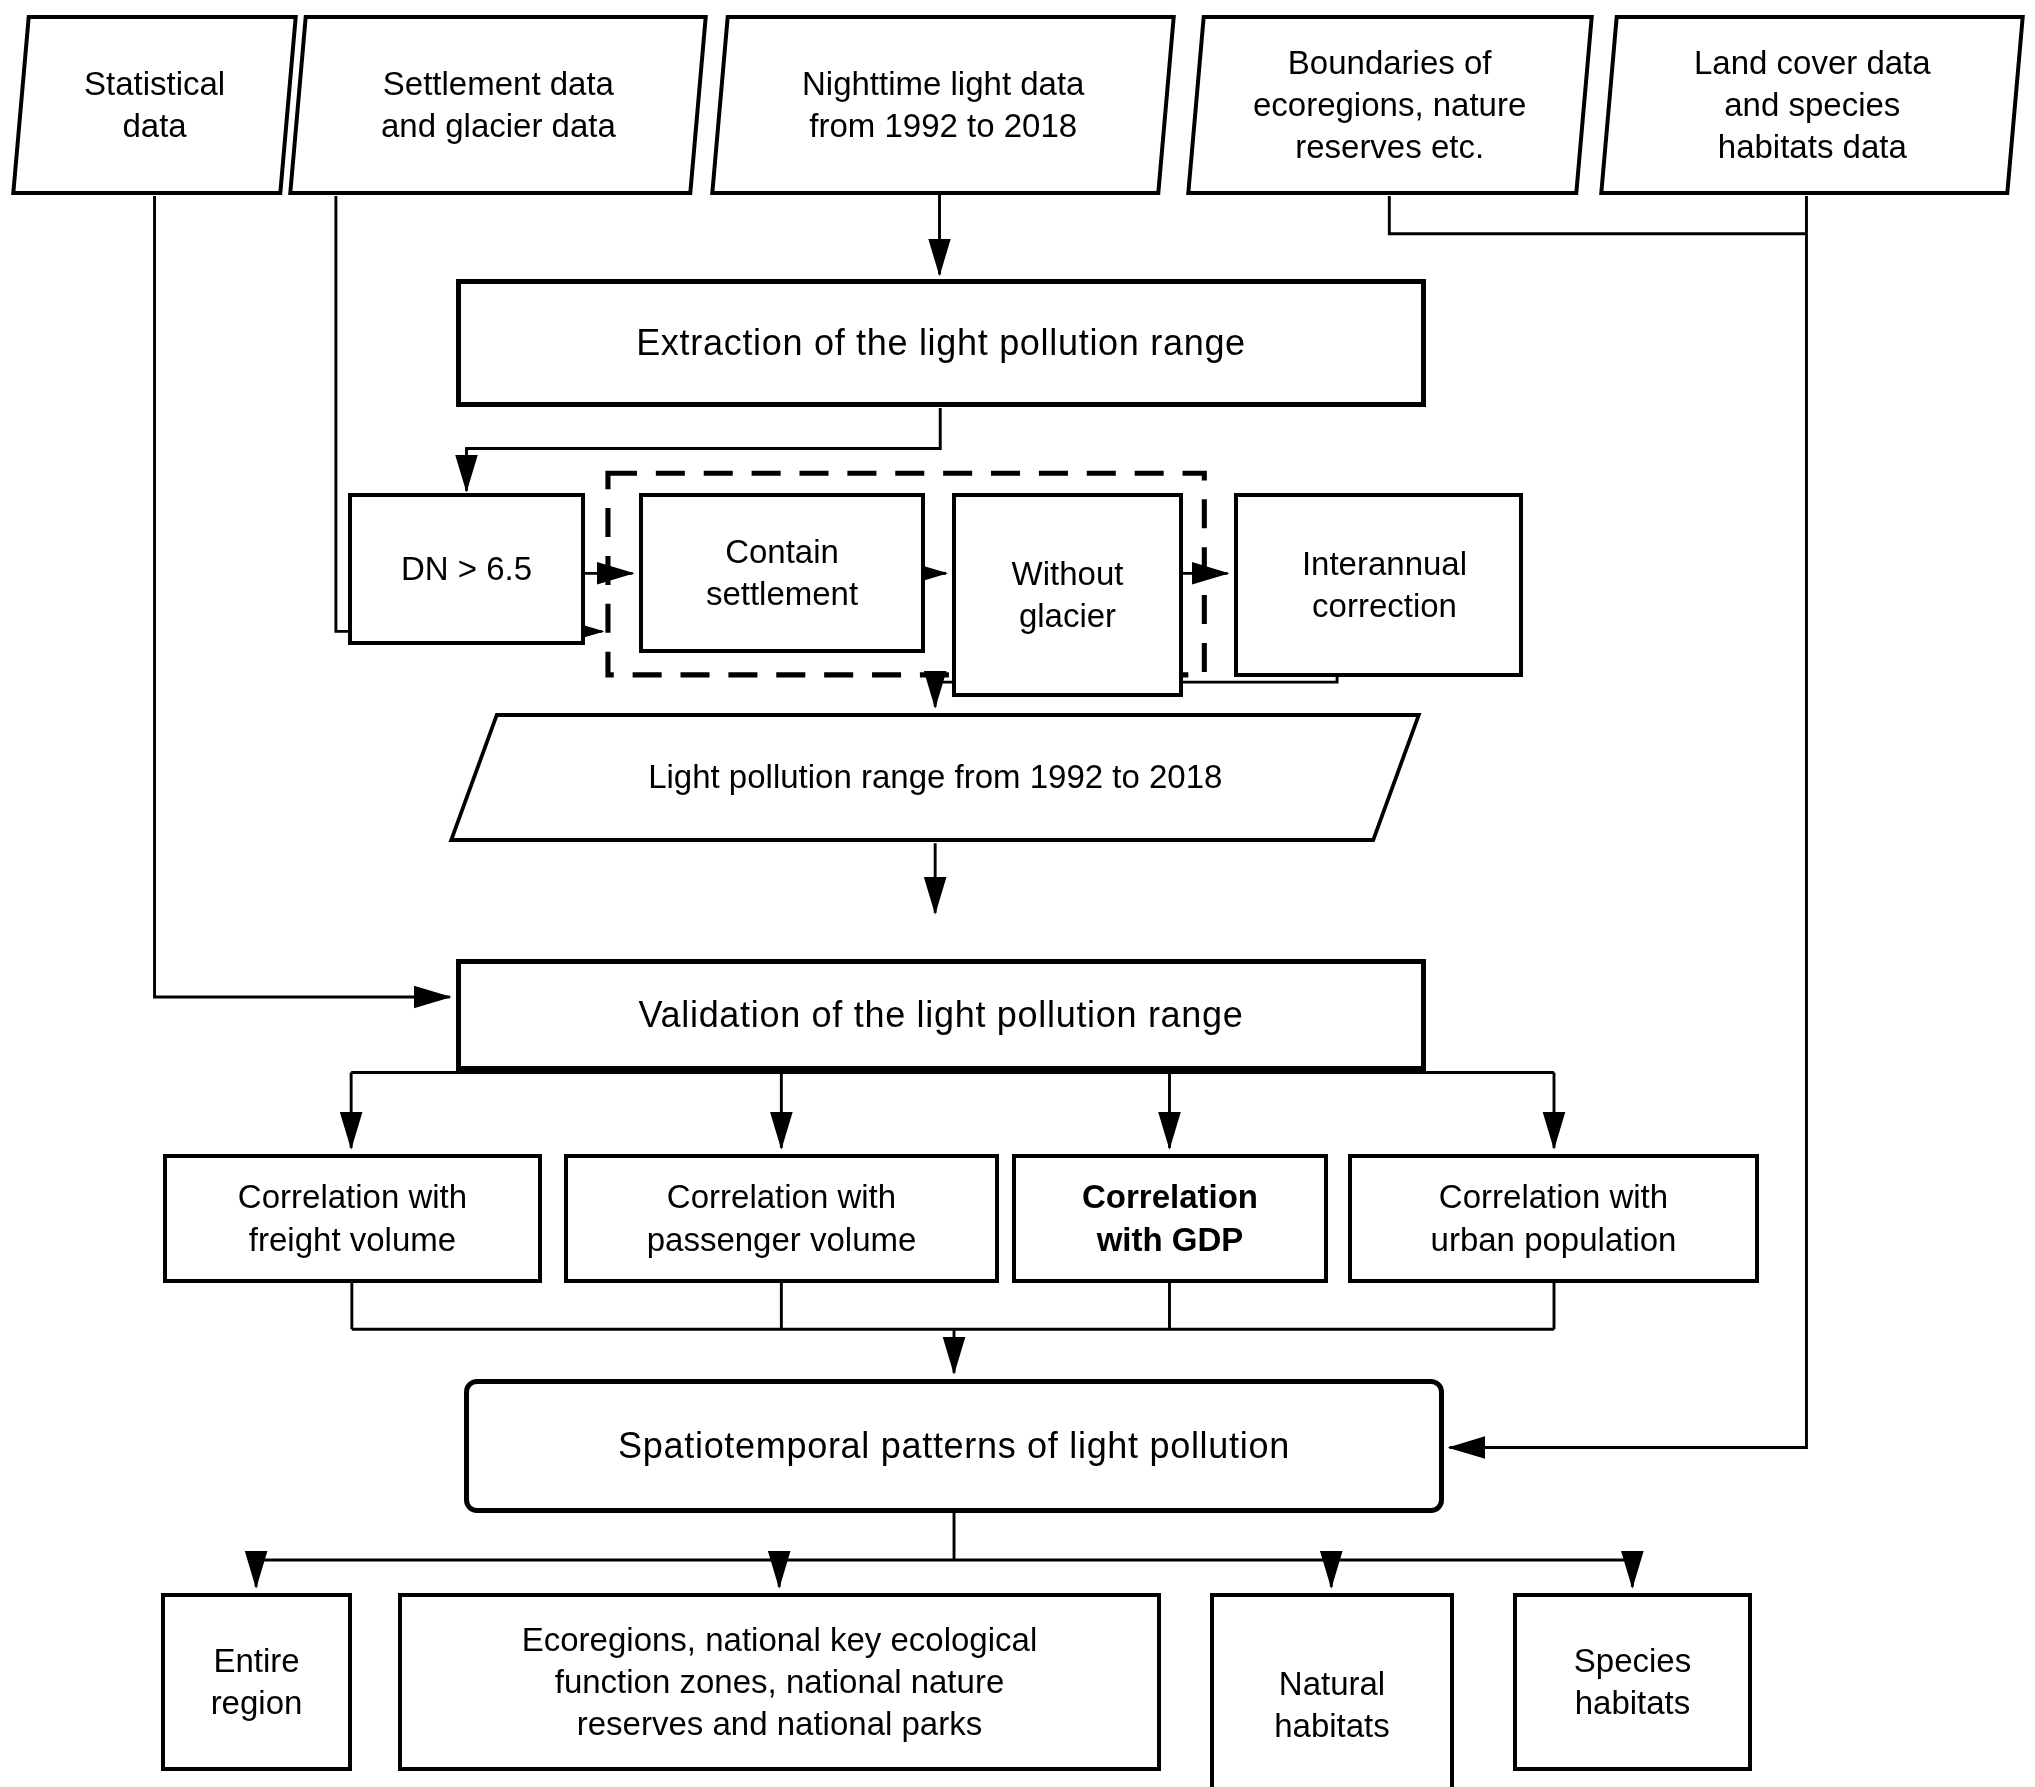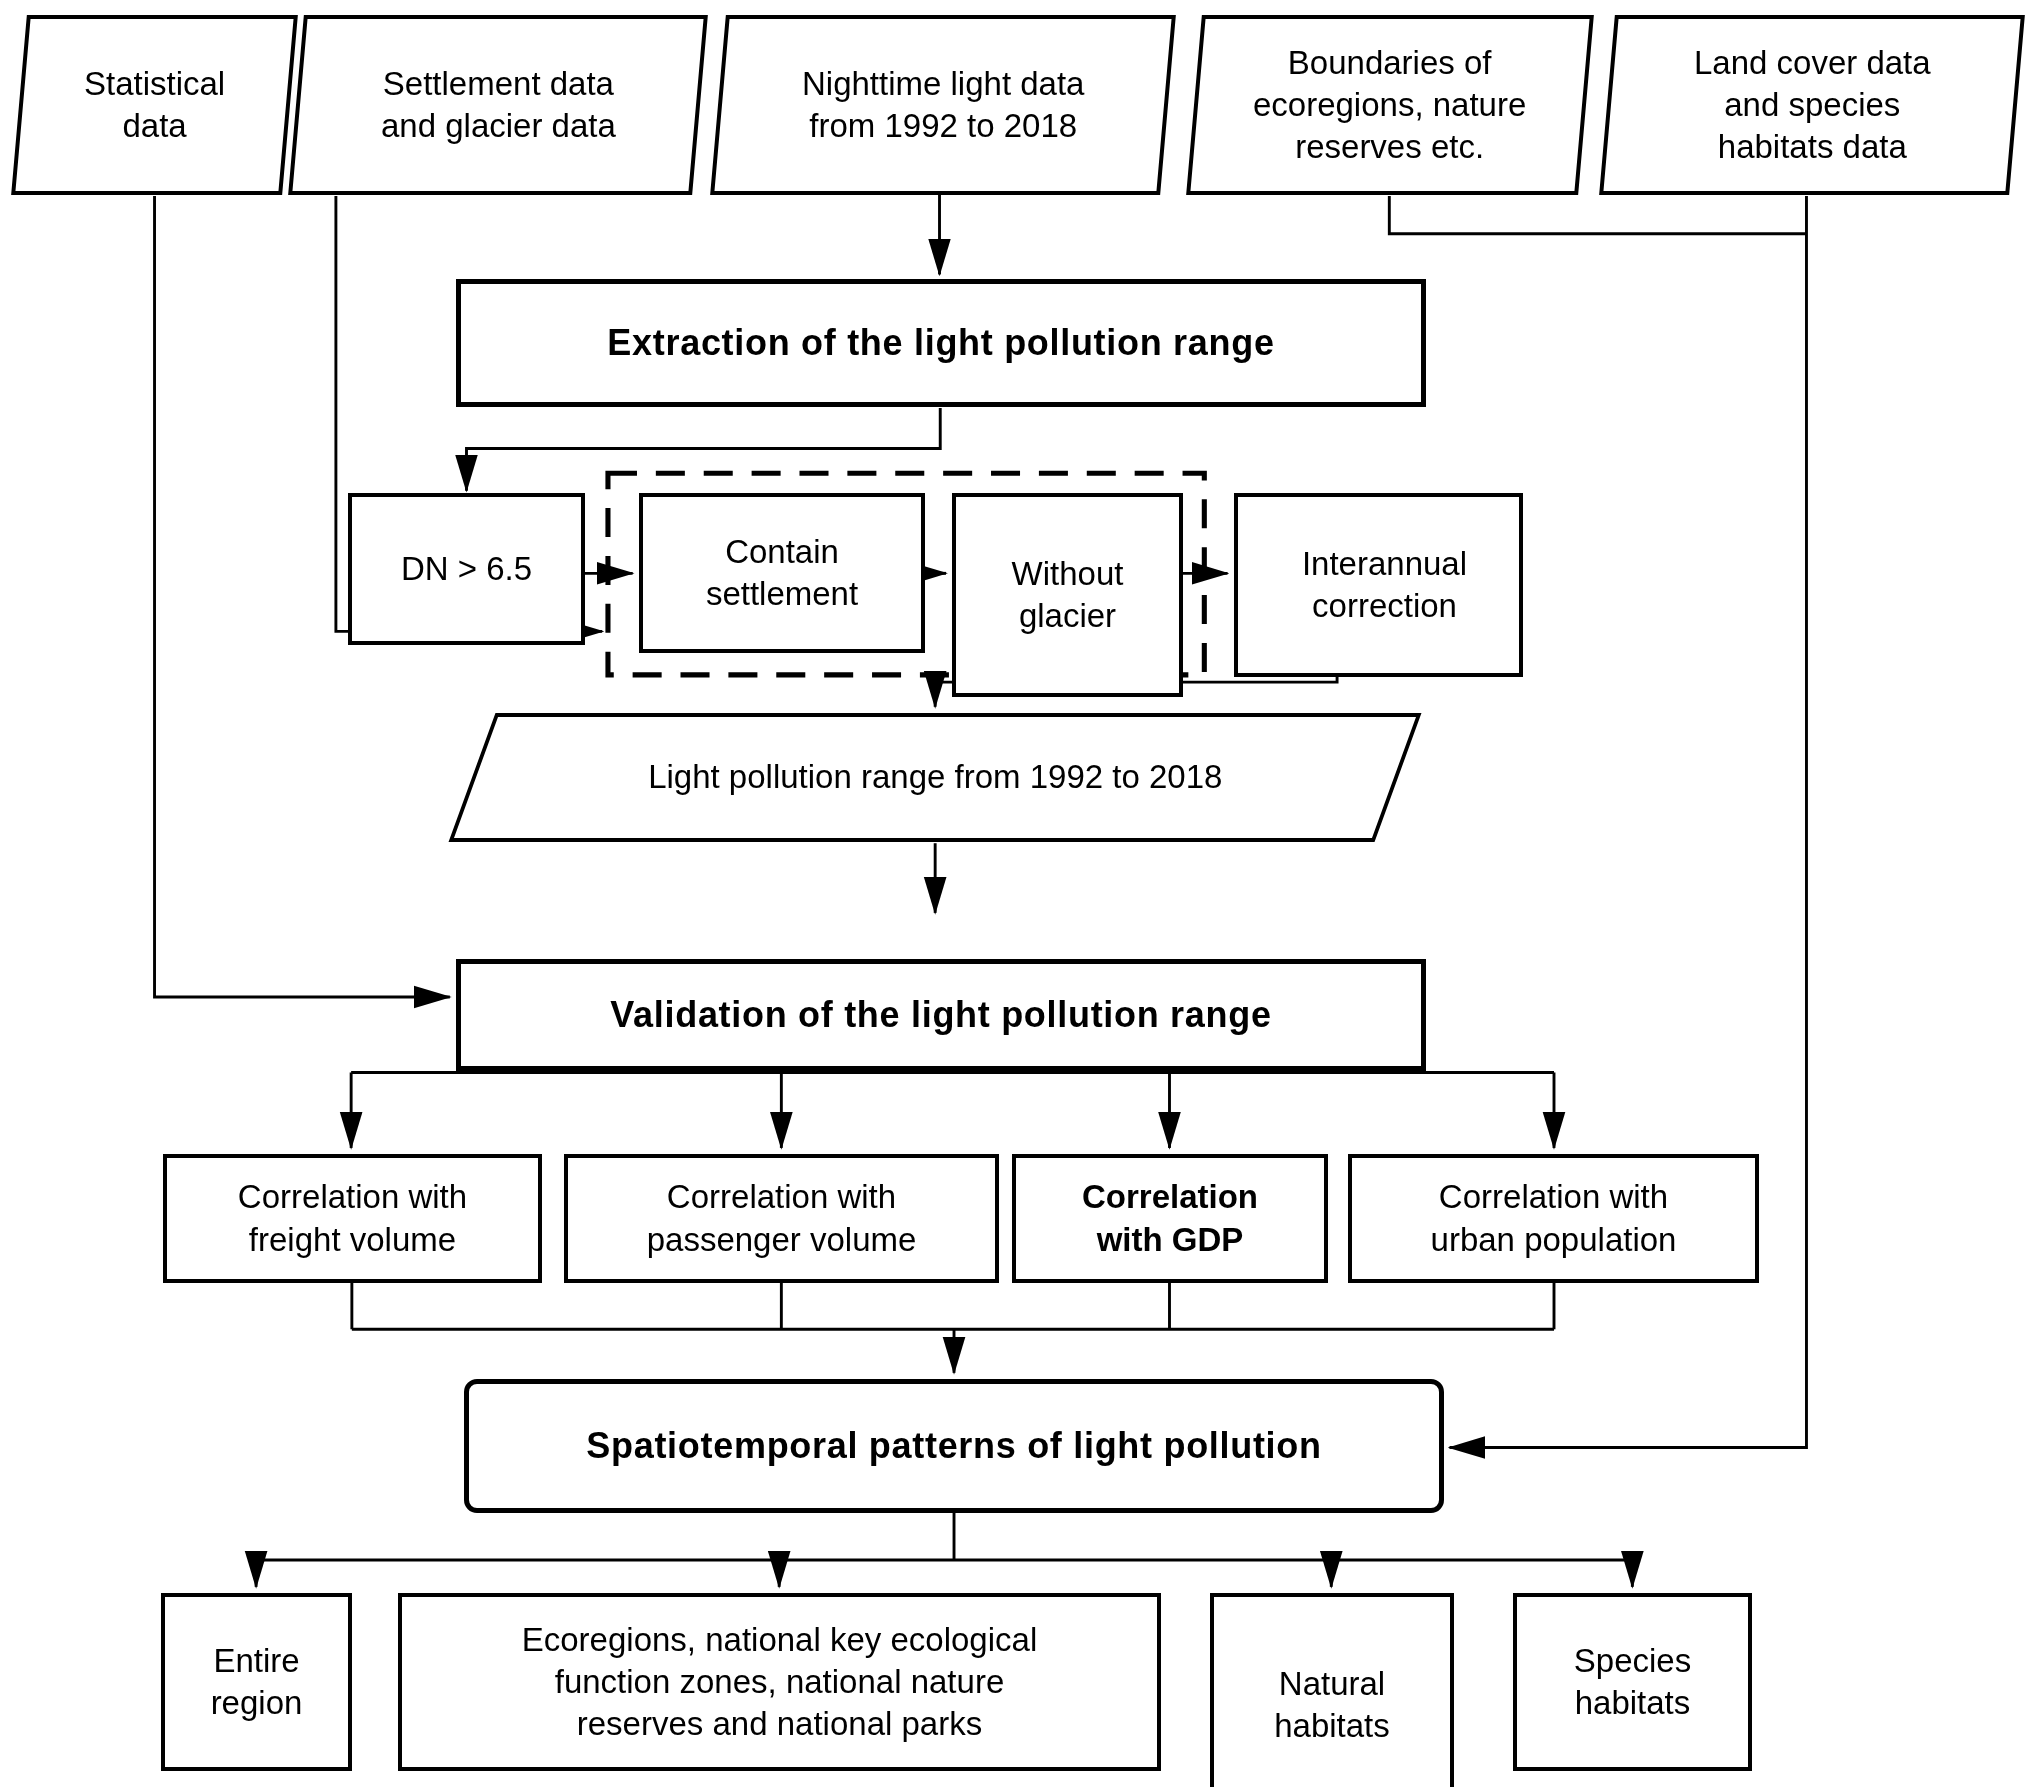--- a/index.html
+++ b/index.html
@@ -38,21 +38,21 @@
   .lbl {
     white-space: pre-line;
     font-size: 33px;
     line-height: 1.28;
     color: #000000;
   }
   .hdr {
     border-width: 5.1px;
   }
   .hdr .lbl {
-    font-weight: bold;
+    font-weight: normal;
     font-size: 36px;
     letter-spacing: 0.7px;
   }
   .para {
     transform: skewX(-5deg);
   }
   .para .lbl {
     transform: skewX(5deg);
   }
   .para-big {

